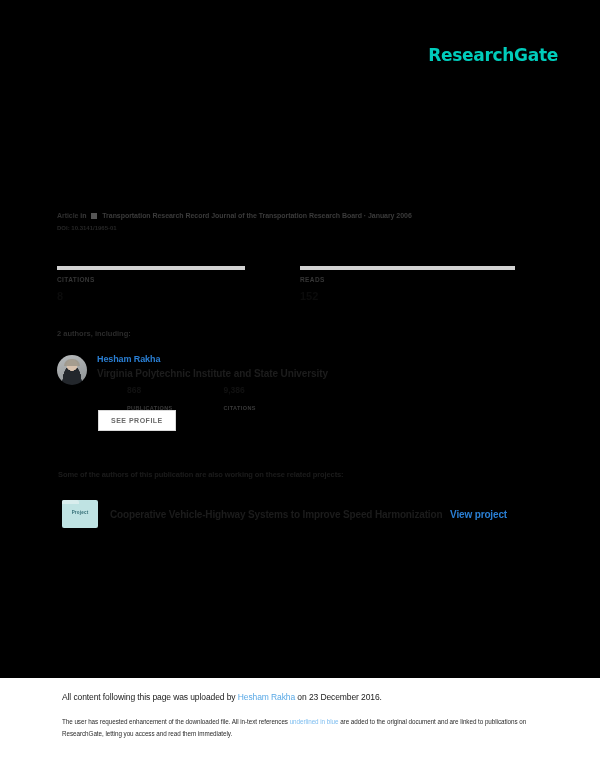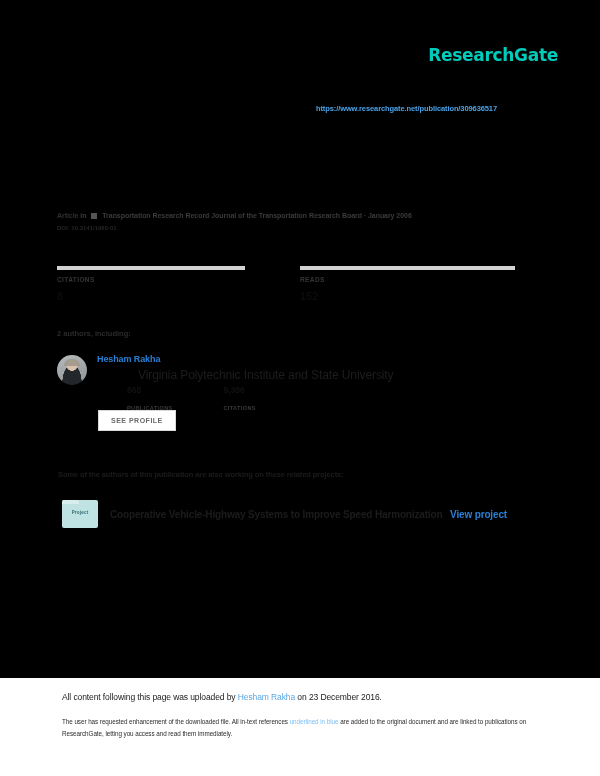--- a/index.html
+++ b/index.html
@@ -79,21 +79,21 @@
   .avatar .hair{
     position:absolute;left:7px;top:4px;width:16px;height:7px;
     border-radius:8px 8px 0 0;background:#9e9689;opacity:.85;
   }
   .author-name{
     position:absolute;left:40px;top:0;
     font-size:9px;font-weight:bold;color:#2a7fd4;letter-spacing:-0.1px;
   }
   .author-affil{
     position:absolute;left:40px;top:14px;
-    font-size:12px;font-weight:normal;color:#1d1d1d;letter-spacing:-0.1px;margin-left:41px;
+    font-size:10px;font-weight:bold;color:#1d1d1d;letter-spacing:-0.1px;
   }
   .author-stats{position:absolute;left:70px;top:31px;width:300px;}
   .author-stats .col{display:inline-block;}
   .author-stats .col.pubs{width:92px;}
   .author-stats .num{
     font-size:8.5px;font-weight:bold;color:#111;display:block;margin-bottom:1px;
   }
   .author-stats .cap{
     font-size:5.5px;font-weight:bold;color:#3a3a3a;letter-spacing:0.4px;
   }
@@ -146,21 +146,20 @@
     font-size:6.3px;line-height:1.9;color:#2b2b2b;letter-spacing:-0.05px;
   }
   .footer-sub .lnk{color:#7dbdf0;}
 </style>
 </head>
 <body>
 
 <div class="page">
 
   <div class="rg-logo">ResearchGate</div>
-  <div class="pub-url">https://www.researchgate.net/publication/309636517</div>
 
   <div class="meta-line">
     <span class="art">Article</span>
     <span>in</span>
     <span class="meta-chip"></span>
     <span>Transportation Research Record Journal of the Transportation Research Board</span>
     <span>·</span>
     <span>January 2006</span>
   </div>
   <div class="doi-line">DOI: 10.3141/1965-01</div>

